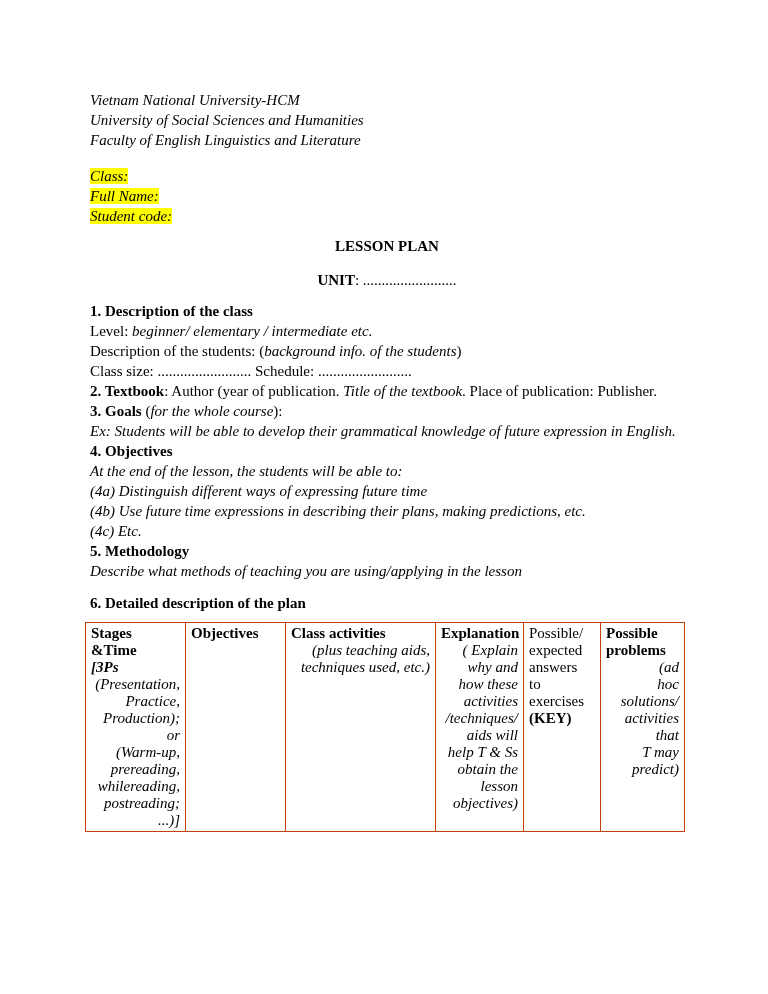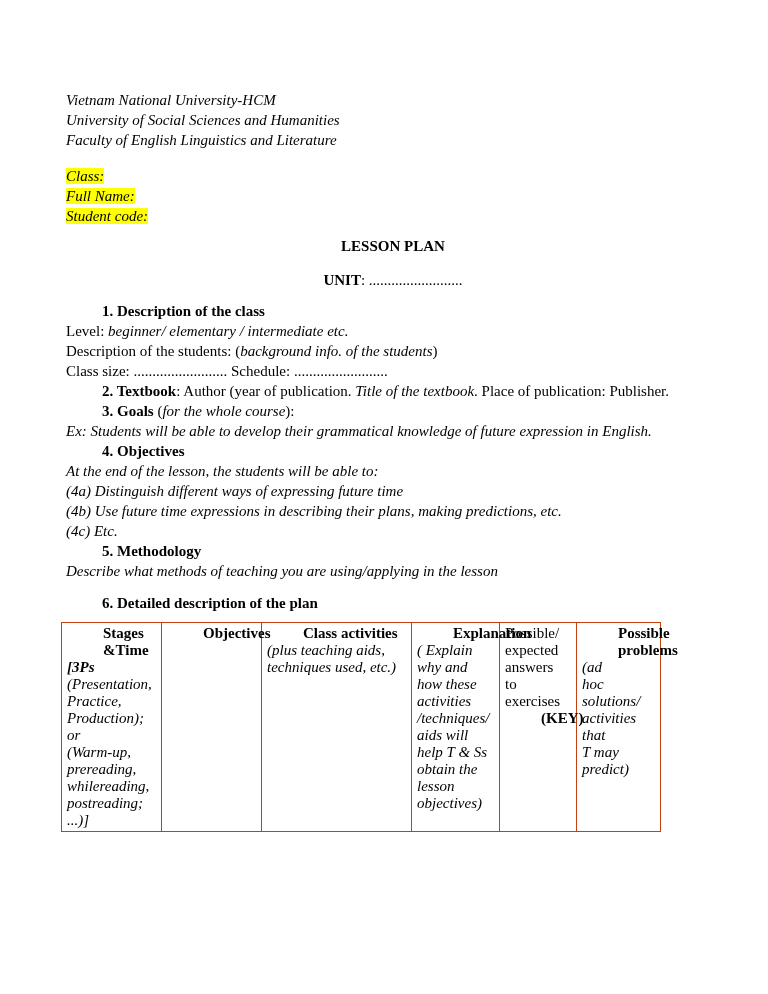--- a/index.html
+++ b/index.html
@@ -1,49 +1,49 @@
 <!DOCTYPE html>
 <html><head>
 <meta charset="utf-8">
 <style>
   html,body{margin:0;padding:0;background:#ffffff;}
   .page{
     position:relative;
     width:768px;height:994px;
     background:#ffffff;
     box-sizing:border-box;
-    padding:90px 84px 0 66px;
+    padding:90px 84px 0 90px;
     font-family:"Liberation Serif","DejaVu Serif",serif;
     font-size:15px;
     line-height:20px;
     color:#000000;
     overflow:hidden;
   }
   p{margin:0;}
   .it{font-style:italic;}
-  .b{font-weight:bold;margin-left:36px;}
+  .b{font-weight:bold;}
   .center{text-align:center;}
   .hl{background:#ffff00;text-align:center;}
   .sp16{height:16px;} .sp10{height:10px;} .sp14{height:14px;}
   .sp11{height:11px;} .sp12{height:12px;} .sp9{height:9px;}
   table.plan{
     border-collapse:collapse;
     table-layout:fixed;
     width:599px;
     margin-left:-5px;
   }
   table.plan td{
     border:1px solid #c2410c;
     vertical-align:top;
     padding:2px 5px;
     line-height:17px;
   }
   .seg{display:block;white-space:pre-line;}
   .seg.b{font-weight:bold;font-style:normal;}
-  .seg.i{font-style:italic;font-weight:normal;}
+  .seg.i{font-style:italic;font-weight:normal;text-align:right;}
   .seg.bi{font-weight:bold;font-style:italic;}
   .seg.r{font-weight:normal;font-style:normal;}
 </style>
 </head>
 <body>
 
 <div class="page">
 
   <div>
     <p class="it">Vietnam National University-HCM</p>

